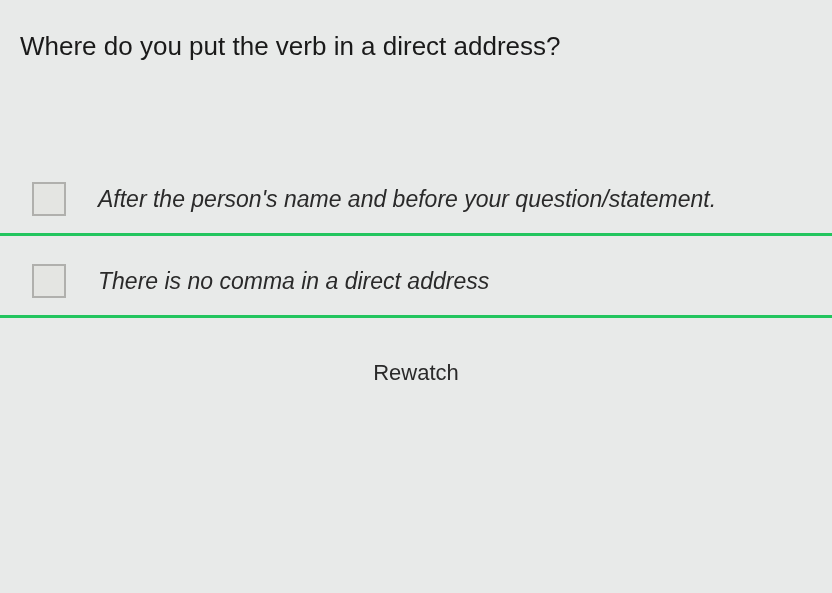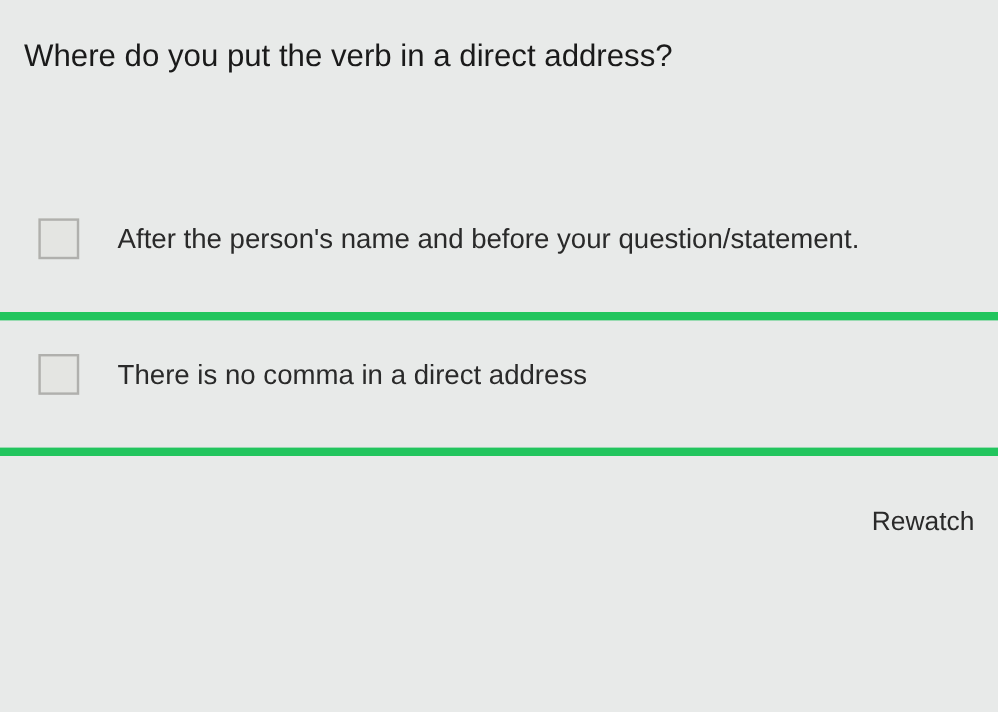--- a/index.html
+++ b/index.html
@@ -24,41 +24,42 @@
       margin-bottom: 90px;
       line-height: 1.3;
     }
     .options {
       margin-left: -20px;
       margin-right: -20px;
     }
     .option-row {
       display: flex;
       align-items: center;
-      padding: 28px 20px 44px 32px;
-      border-bottom: 7px solid #22c55e;
+      padding: 28px 20px 17px 32px;
+      border-bottom: 3px solid #22c55e;
       gap: 32px;
+      font-style: italic;
     }
     .option-row:first-child {
       border-top: none;
     }
     .checkbox {
       width: 34px;
       height: 34px;
       border: 2px solid #b0b0ad;
       background: #e4e5e2;
       flex-shrink: 0;
     }
     .option-text {
       font-size: 23px;
       color: #2a2a2a;
       line-height: 1.4;
     }
     .rewatch-row {
-      text-align: right;
+      text-align: center;
       padding-top: 42px;
     }
     .rewatch-text {
       font-size: 22px;
       color: #2a2a2a;
       display: inline-block;
     }
   </style>
 </head>
 <body>

